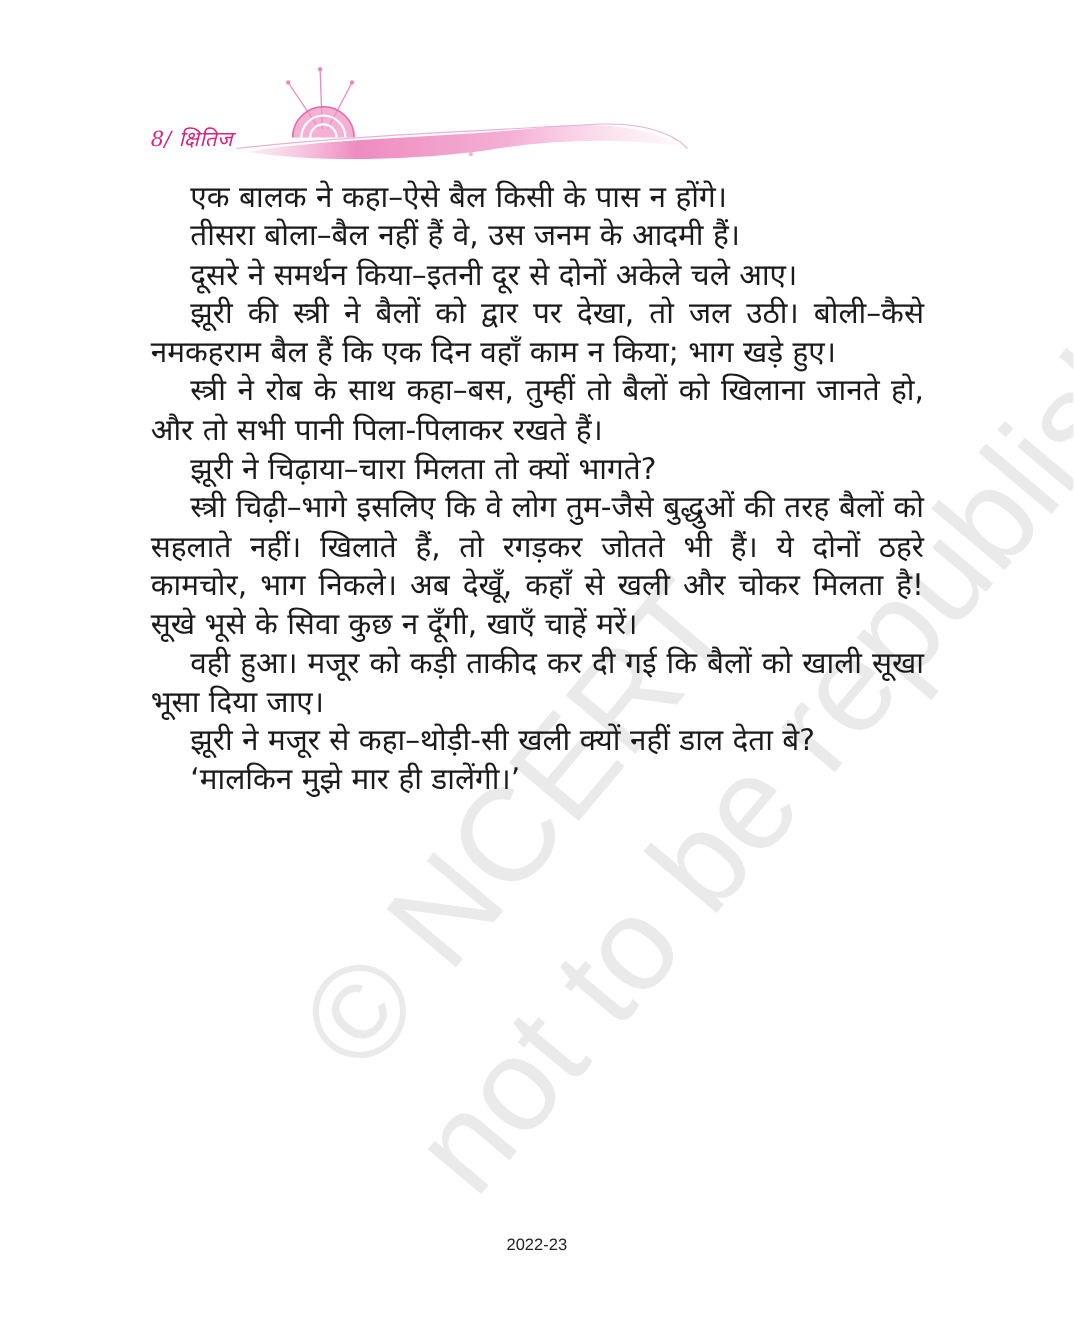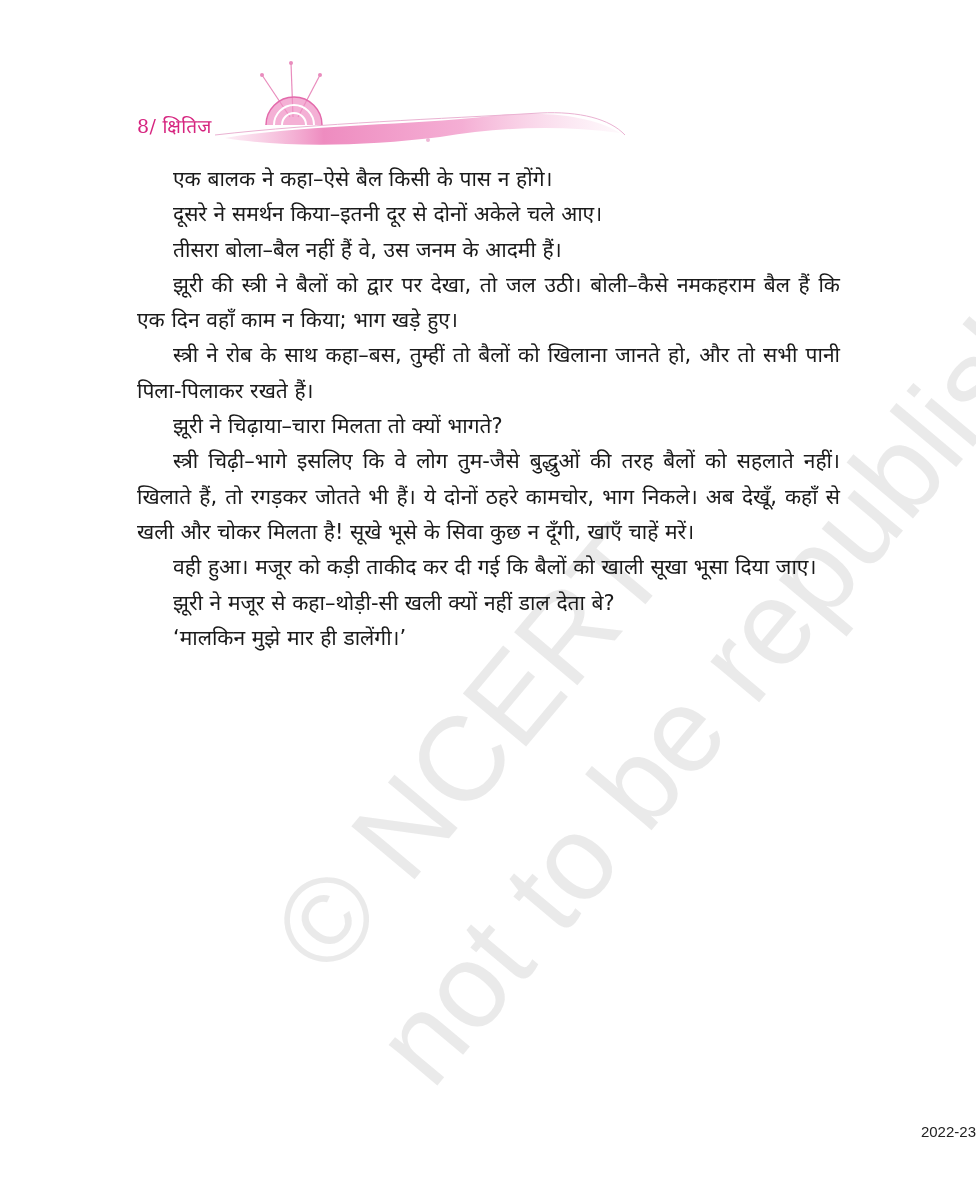--- a/index.html
+++ b/index.html
@@ -1,23 +1,23 @@
 <!DOCTYPE html>
 <html><head>
   <meta charset="utf-8">
   <style>
     html, body { margin: 0; padding: 0; background: #ffffff; }
     body { width: 976px; height: 1200px; position: relative; overflow: hidden; font-family: "DejaVu Serif", serif; color: #1a1a1a; }
     .header { position: absolute; left: 0; top: 55px; width: 976px; height: 100px; }
     .header svg { position: absolute; left: 0; top: 0; }
-    .page-label { position: absolute; left: 137px; top: 113px; font-family: "DejaVu Serif", serif; color: #d6247f; font-size: 19px; letter-spacing: 0.3px; }
+    .page-label { position: absolute; left: 137px; top: 113px; font-family: "DejaVu Serif", serif; font-style: italic; color: #d6247f; font-size: 19px; letter-spacing: 0.3px; }
     .watermark { position: absolute; left: 0; top: 0; width: 976px; height: 1200px; pointer-events: none; }
-    .body-text { position: absolute; left: 137px; top: 162px; width: 703px; font-family: "DejaVu Sans", sans-serif; font-size: 21px; line-height: 35.3px; text-align: justify; }
+    .body-text { position: absolute; left: 137px; top: 162px; width: 703px; font-family: "DejaVu Sans", sans-serif; font-size: 27px; line-height: 35.3px; text-align: justify; }
     .para { margin: 0; text-indent: 36px; }
-    .footer { position: absolute; left: 0; top: 1123px; width: 976px; text-align: right; font-family: "Liberation Sans", sans-serif; font-size: 15px; color: #222; }
+    .footer { position: absolute; left: 0; top: 1123px; width: 976px; text-align: center; font-family: "Liberation Sans", sans-serif; font-size: 15px; color: #222; }
   </style>
 </head>
 <body>
 
 <div class="header">
   <svg width="976" height="100" viewBox="0 0 976 100">
     <defs>
       <linearGradient id="g1" x1="0" y1="0" x2="1" y2="0">
         <stop offset="0" stop-color="#f3a6cf" stop-opacity="0.2"></stop>
         <stop offset="0.25" stop-color="#ea6fb0" stop-opacity="0.8"></stop>
@@ -47,22 +47,22 @@
 
 <svg class="watermark" width="976" height="1200" viewBox="0 0 976 1200">
   <g transform="translate(330 980) rotate(-50)" fill="#d9d9d9" fill-opacity="0.55" font-family="Liberation Sans, sans-serif" font-size="120">
     <text x="0" y="0">© NCERT</text>
     <text x="-20" y="150">not to be republished</text>
   </g>
 </svg>
 
 <div class="body-text">
   <p class="para">एक बालक ने कहा–ऐसे बैल किसी के पास न होंगे।</p>
+  <p class="para">तीसरा बोला–बैल नहीं हैं वे, उस जनम के आदमी हैं।</p>
   <p class="para">दूसरे ने समर्थन किया–इतनी दूर से दोनों अकेले चले आए।</p>
-  <p class="para">तीसरा बोला–बैल नहीं हैं वे, उस जनम के आदमी हैं।</p>
   <p class="para">झूरी की स्त्री ने बैलों को द्वार पर देखा, तो जल उठी। बोली–कैसे नमकहराम बैल हैं कि एक दिन वहाँ काम न किया; भाग खड़े हुए।</p>
   <p class="para">स्त्री ने रोब के साथ कहा–बस, तुम्हीं तो बैलों को खिलाना जानते हो, और तो सभी पानी पिला-पिलाकर रखते हैं।</p>
   <p class="para">झूरी ने चिढ़ाया–चारा मिलता तो क्यों भागते?</p>
   <p class="para">स्त्री चिढ़ी–भागे इसलिए कि वे लोग तुम-जैसे बुद्धुओं की तरह बैलों को सहलाते नहीं। खिलाते हैं, तो रगड़कर जोतते भी हैं। ये दोनों ठहरे कामचोर, भाग निकले। अब देखूँ, कहाँ से खली और चोकर मिलता है! सूखे भूसे के सिवा कुछ न दूँगी, खाएँ चाहें मरें।</p>
   <p class="para">वही हुआ। मजूर को कड़ी ताकीद कर दी गई कि बैलों को खाली सूखा भूसा दिया जाए।</p>
   <p class="para">झूरी ने मजूर से कहा–थोड़ी-सी खली क्यों नहीं डाल देता बे?</p>
   <p class="para">‘मालकिन मुझे मार ही डालेंगी।’</p>
 </div>
 
 <div class="footer">2022-23</div>

